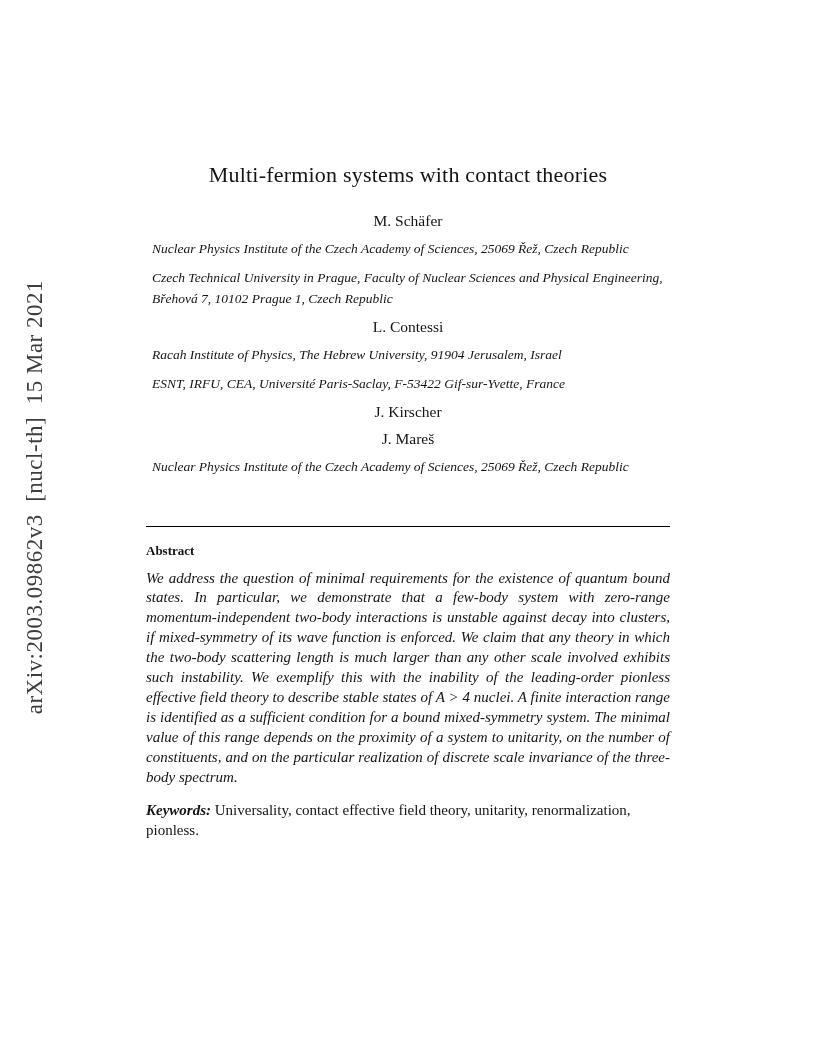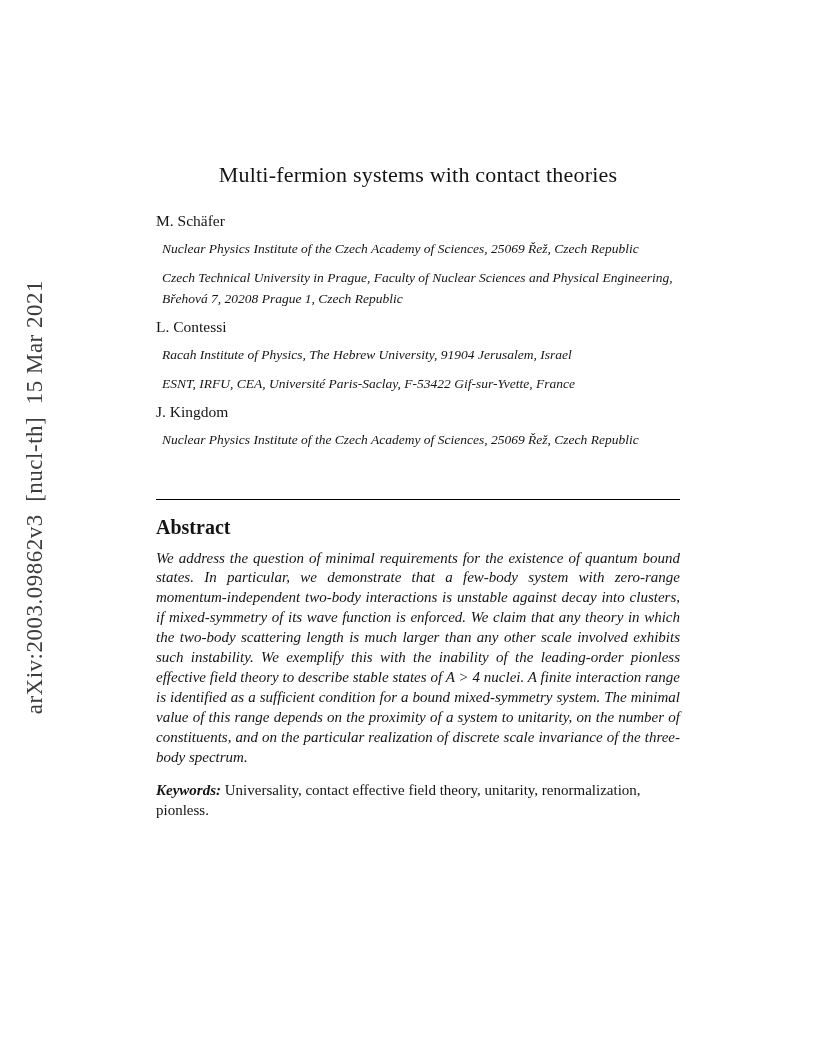--- a/index.html
+++ b/index.html
@@ -18,53 +18,54 @@
     top: 280px;
     writing-mode: vertical-rl;
     transform: rotate(180deg);
     font-size: 23px;
     letter-spacing: 0.5px;
     color: #3d3d3d;
     white-space: pre;
   }
   .content {
     position: absolute;
-    left: 156px;
+    left: 146px;
     top: 162px;
     width: 524px;
   }
   .paper-title {
     font-size: 22px;
     font-weight: normal;
     text-align: center;
     margin-bottom: 24px;
     letter-spacing: 0.2px;
   }
   .author-block { margin-bottom: 4px; }
   .author-name {
+    text-align: center;
     font-size: 15.5px;
     margin-bottom: 9px;
   }
   .affiliation {
     font-style: italic;
     font-size: 13.5px;
     line-height: 1.5;
     margin: 0 auto 9px auto;
     max-width: 512px;
   }
   .rule {
     border: none;
     border-top: 1.5px solid #000;
     margin-top: 48px;
     margin-bottom: 0;
     width: 100%;
   }
   .abstract-heading {
     font-weight: bold;
-    font-size: 20px;
+    font-size: 13px;
     margin-top: 16px;
     margin-bottom: 10px;
   }
   .abstract-text {
     font-size: 15px;
     line-height: 1.33;
     text-align: justify;
     font-style: italic;
   }
   .keywords {
@@ -81,34 +82,35 @@
 
   <div class="arxiv-label">arXiv:2003.09862v3  [nucl-th]  15 Mar 2021</div>
 
   <div class="content">
 
     <h1 class="paper-title">Multi-fermion systems with contact theories</h1>
 
     <div class="author-block">
       <div class="author-name">M. Schäfer</div>
       <div class="affiliation">Nuclear Physics Institute of the Czech Academy of Sciences, 25069 Řež, Czech Republic</div>
-      <div class="affiliation">Czech Technical University in Prague, Faculty of Nuclear Sciences and Physical Engineering, Břehová 7, 20208 Prague 1, Czech Republic</div>
+      <div class="affiliation">Czech Technical University in Prague, Faculty of Nuclear Sciences and Physical Engineering, Břehová 7, 10102 Prague 1, Czech Republic</div>
     </div>
 
     <div class="author-block">
       <div class="author-name">L. Contessi</div>
       <div class="affiliation">Racah Institute of Physics, The Hebrew University, 91904 Jerusalem, Israel</div>
       <div class="affiliation">ESNT, IRFU, CEA, Université Paris-Saclay, F-53422 Gif-sur-Yvette, France</div>
     </div>
 
     <div class="author-block">
-      <div class="author-name">J. Kingdom</div>
+      <div class="author-name">J. Kirscher</div>
     </div>
 
     <div class="author-block">
+      <div class="author-name">J. Mareš</div>
       <div class="affiliation">Nuclear Physics Institute of the Czech Academy of Sciences, 25069 Řež, Czech Republic</div>
     </div>
 
     <hr class="rule">
 
     <div class="abstract">
       <div class="abstract-heading">Abstract</div>
       <p class="abstract-text">We address the question of minimal requirements for the existence of quantum bound states. In particular, we demonstrate that a few-body system with zero-range momentum-independent two-body interactions is unstable against decay into clusters, if mixed-symmetry of its wave function is enforced. We claim that any theory in which the two-body scattering length is much larger than any other scale involved exhibits such instability. We exemplify this with the inability of the leading-order pionless effective field theory to describe stable states of A &gt; 4 nuclei. A finite interaction range is identified as a sufficient condition for a bound mixed-symmetry system. The minimal value of this range depends on the proximity of a system to unitarity, on the number of constituents, and on the particular realization of discrete scale invariance of the three-body spectrum.</p>
     </div>
 

